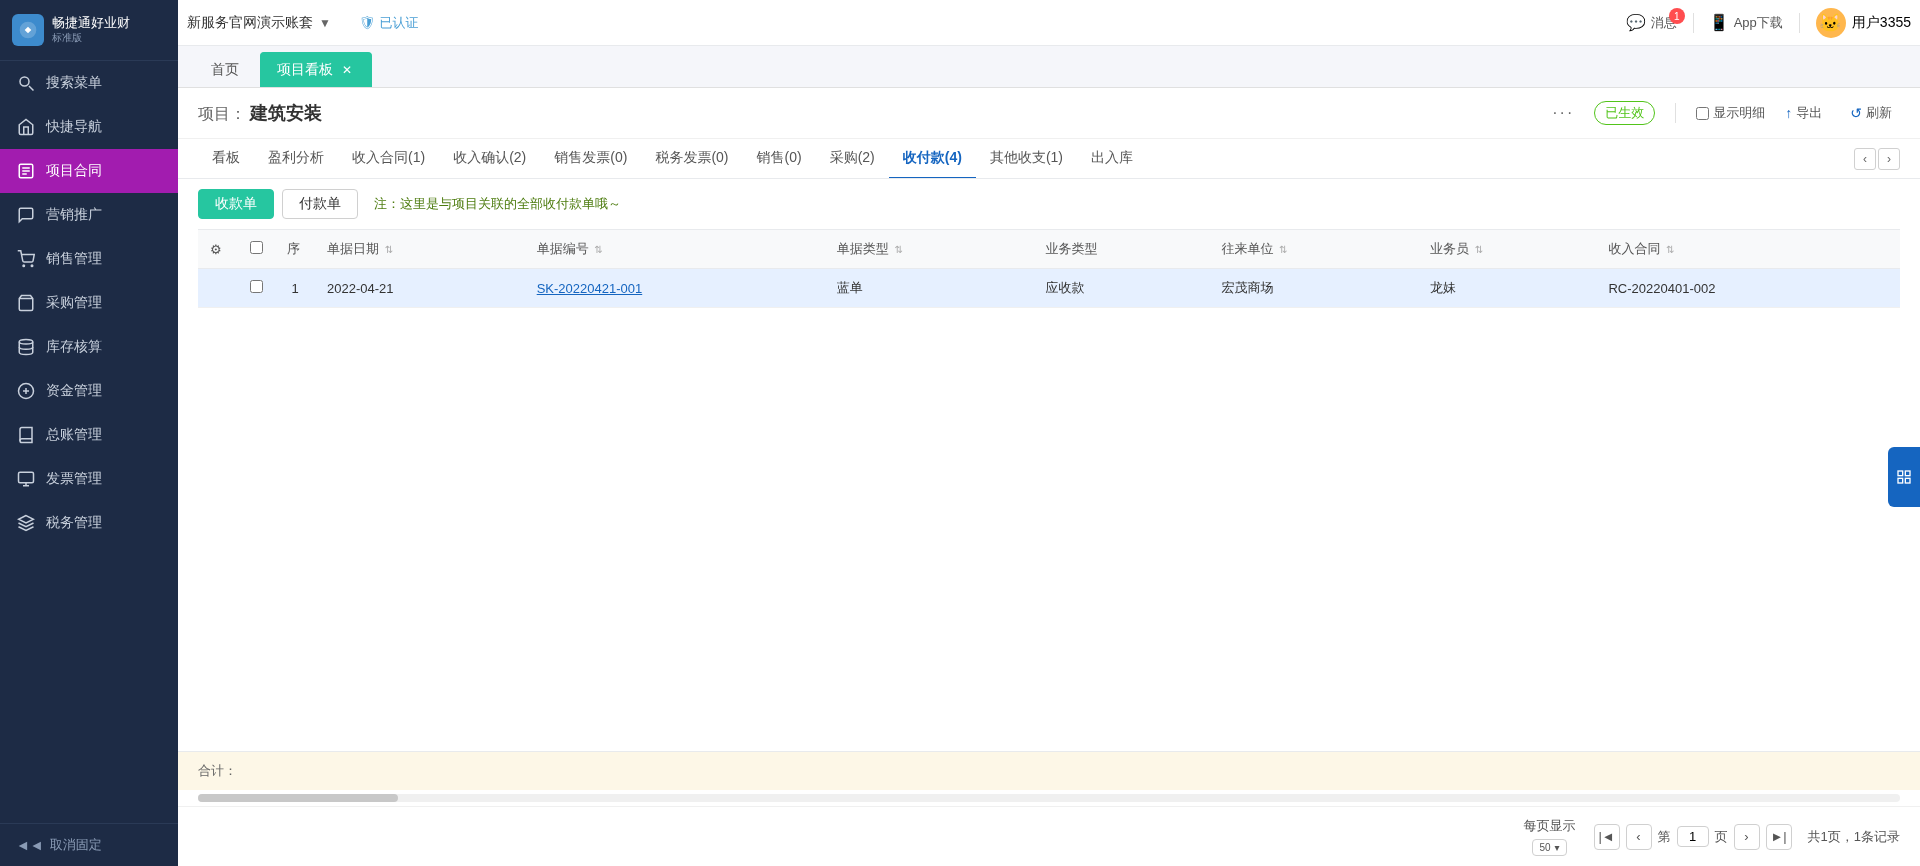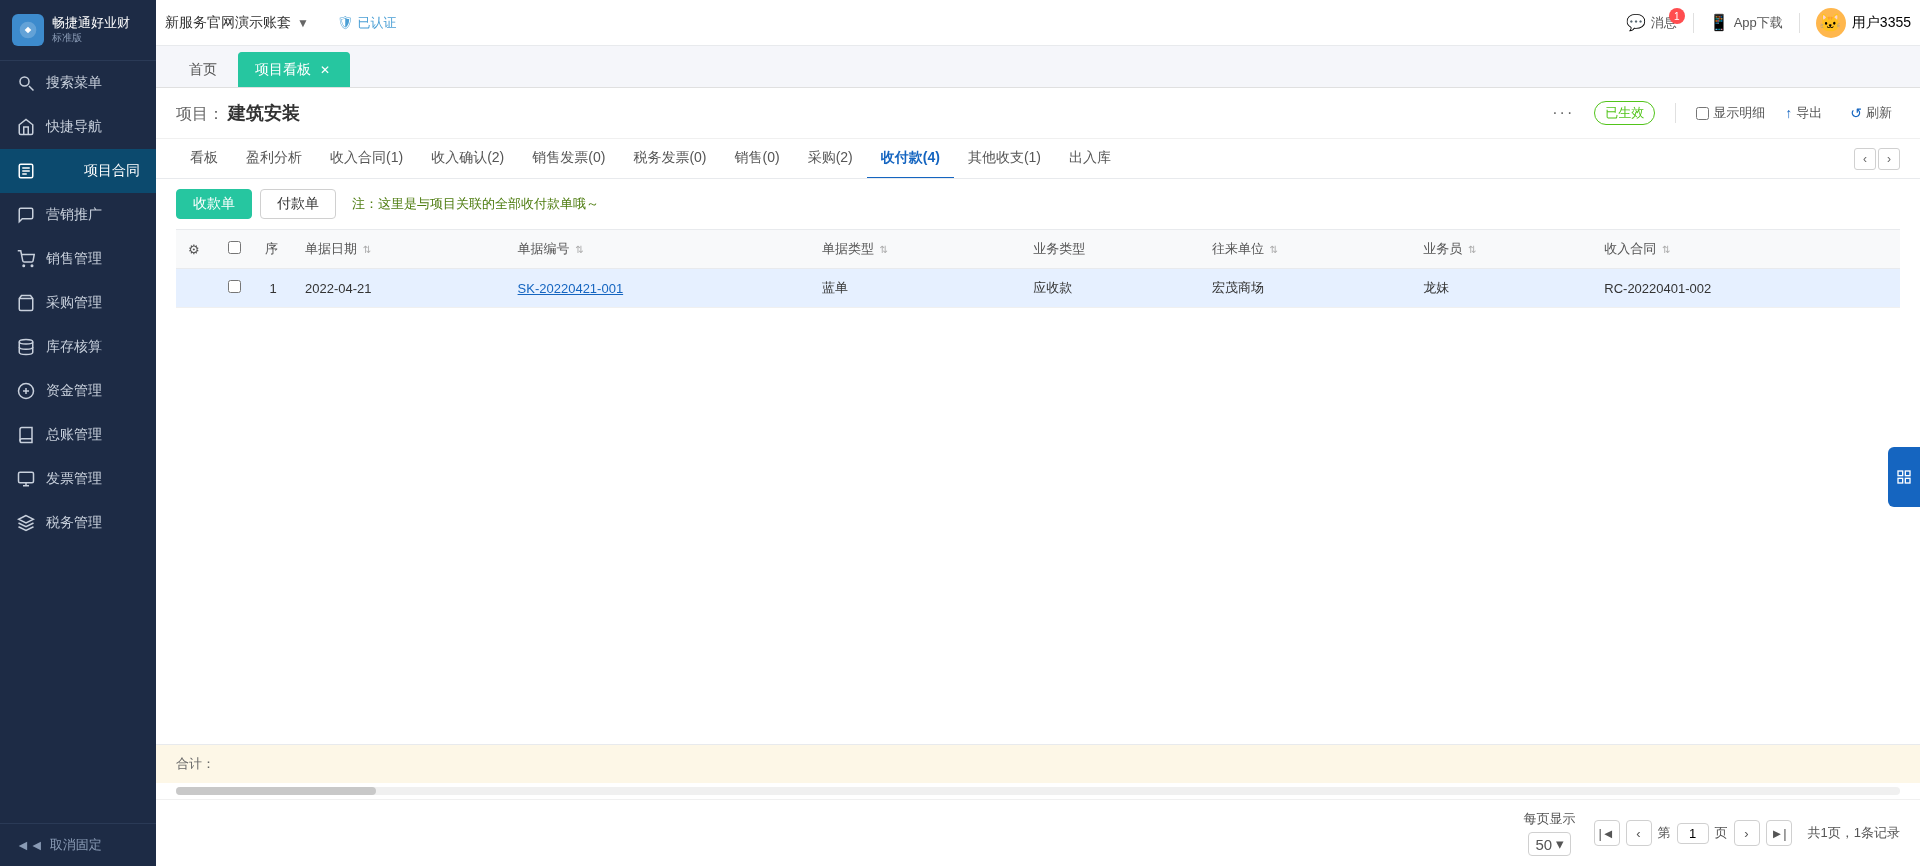--- a/index.html
+++ b/index.html
@@ -1,20 +1,20 @@
 <!DOCTYPE html>
 <html><head>
   <meta charset="utf-8">
   <style>
     * { box-sizing: border-box; margin: 0; padding: 0; }
     body { font-family: 'Microsoft YaHei', 'PingFang SC', sans-serif; font-size: 14px; background: #f0f2f5; display: flex; height: 866px; overflow: hidden; }
 
     
     .sidebar {
-      width: 156px;
+      width: 178px;
       background: #1d2b45;
       color: #c8d0dc;
       display: flex;
       flex-direction: column;
       flex-shrink: 0;
       height: 100%;
       overflow: hidden;
     }
     .sidebar-header {
       display: flex;
@@ -42,21 +42,21 @@
     .sidebar-scroll::-webkit-scrollbar-thumb { background: #3a4d6a; border-radius: 2px; }
 
     .sidebar-item {
       display: flex;
       align-items: center;
       padding: 12px 16px;
       cursor: pointer;
       color: #c8d0dc;
       transition: background 0.2s;
     }
-    .sidebar-item.active { background: #0c4a6e; color: #fff; justify-content: space-between; }
+    .sidebar-item.active { background: #a21caf; color: #fff; }
     .sidebar-item-icon { width: 20px; height: 20px; margin-right: 10px; display: flex; align-items: center; justify-content: center; flex-shrink: 0; }
     .sidebar-item-label { font-size: 14px; }
 
     .sidebar-footer {
       padding: 12px 16px;
       border-top: 1px solid #2a3a56;
       display: flex;
       align-items: center;
       cursor: pointer;
       color: #8a9bb5;
@@ -389,21 +389,21 @@
       display: flex;
       align-items: center;
       gap: 4px;
       margin-right: 12px;
       flex-direction: column;
     }
     .select-box {
       border: 1px solid #d0d0d0;
       border-radius: 4px;
       padding: 2px 6px;
-      font-size: 15px;
+      font-size: 10px;
       background: #fff;
       cursor: pointer;
       display: flex;
       align-items: flex-end;
       gap: 4px;
     }
     .page-nav-btn {
       width: 26px;
       height: 26px;
       border: 1px solid #d0d0d0;

